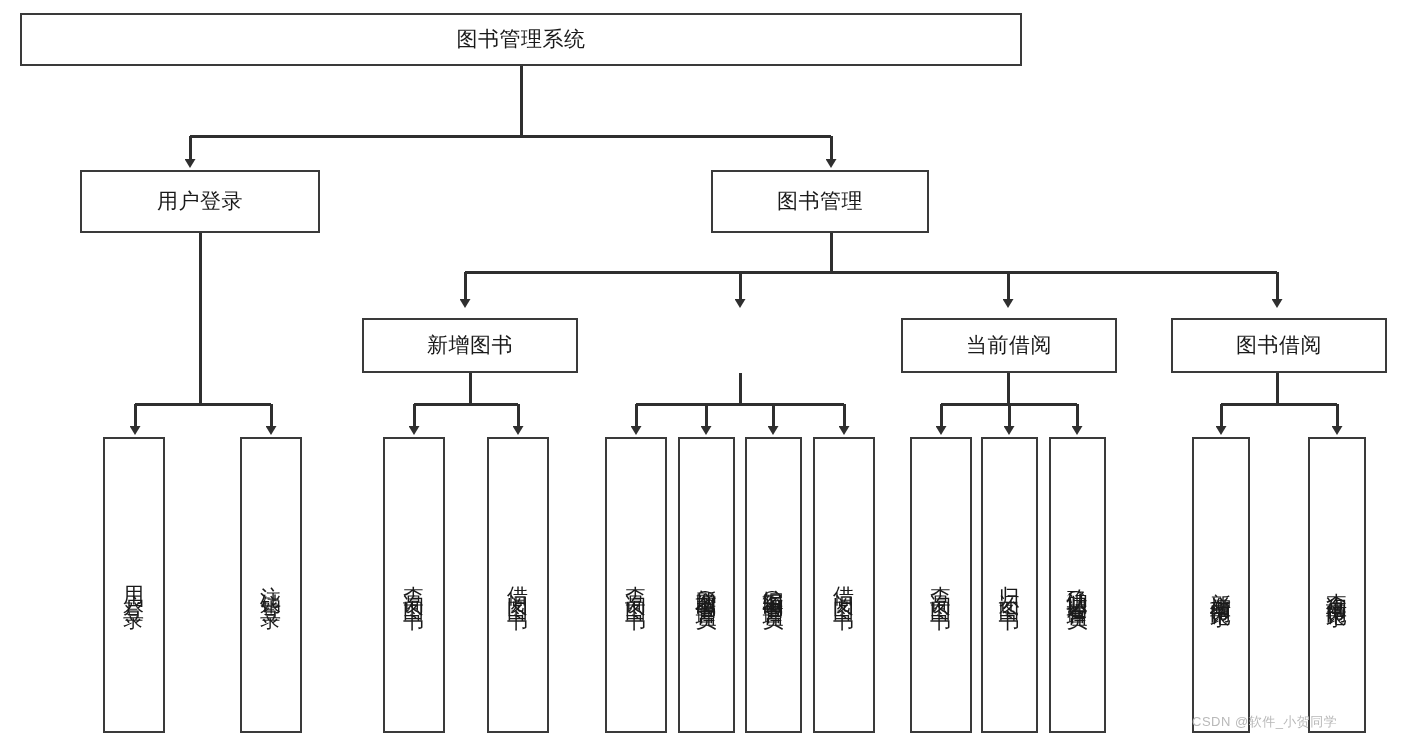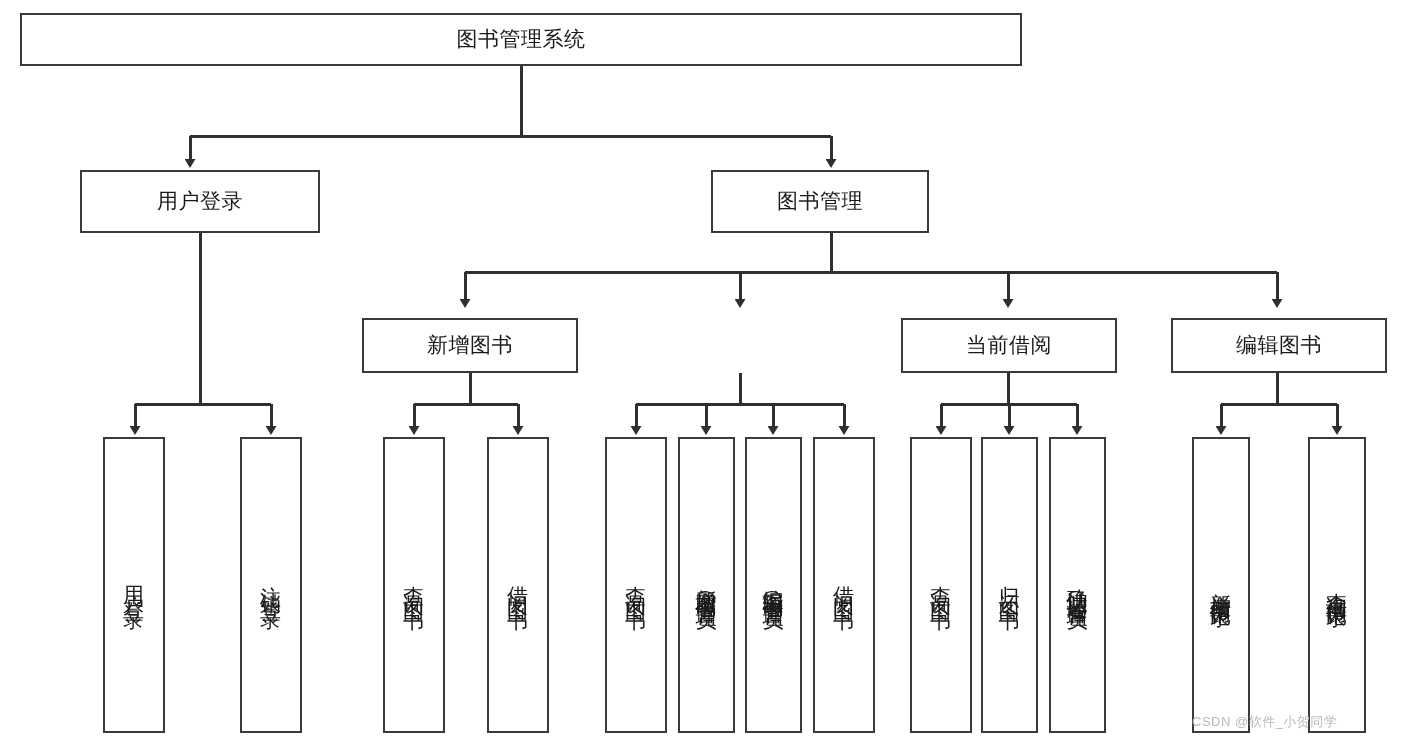--- a/index.html
+++ b/index.html
@@ -145,21 +145,21 @@
   <div class="node horiz" style="left:362px; top:318px; width:216px; height:55px;">
     <span class="label">新增图书</span>
   </div>
 
 
   <div class="node horiz" style="left:901px; top:318px; width:216px; height:55px;">
     <span class="label">当前借阅</span>
   </div>
 
   <div class="node horiz" style="left:1171px; top:318px; width:216px; height:55px;">
-    <span class="label">编辑图书</span>
+    <span class="label">图书借阅</span>
   </div>
 
   <div class="node vert tall" style="left:103px; top:437px; width:62px; height:296px;">
     <span class="label">用户登录</span>
   </div>
 
   <div class="node vert tall" style="left:240px; top:437px; width:62px; height:296px;">
     <span class="label">注销登录</span>
   </div>
 

